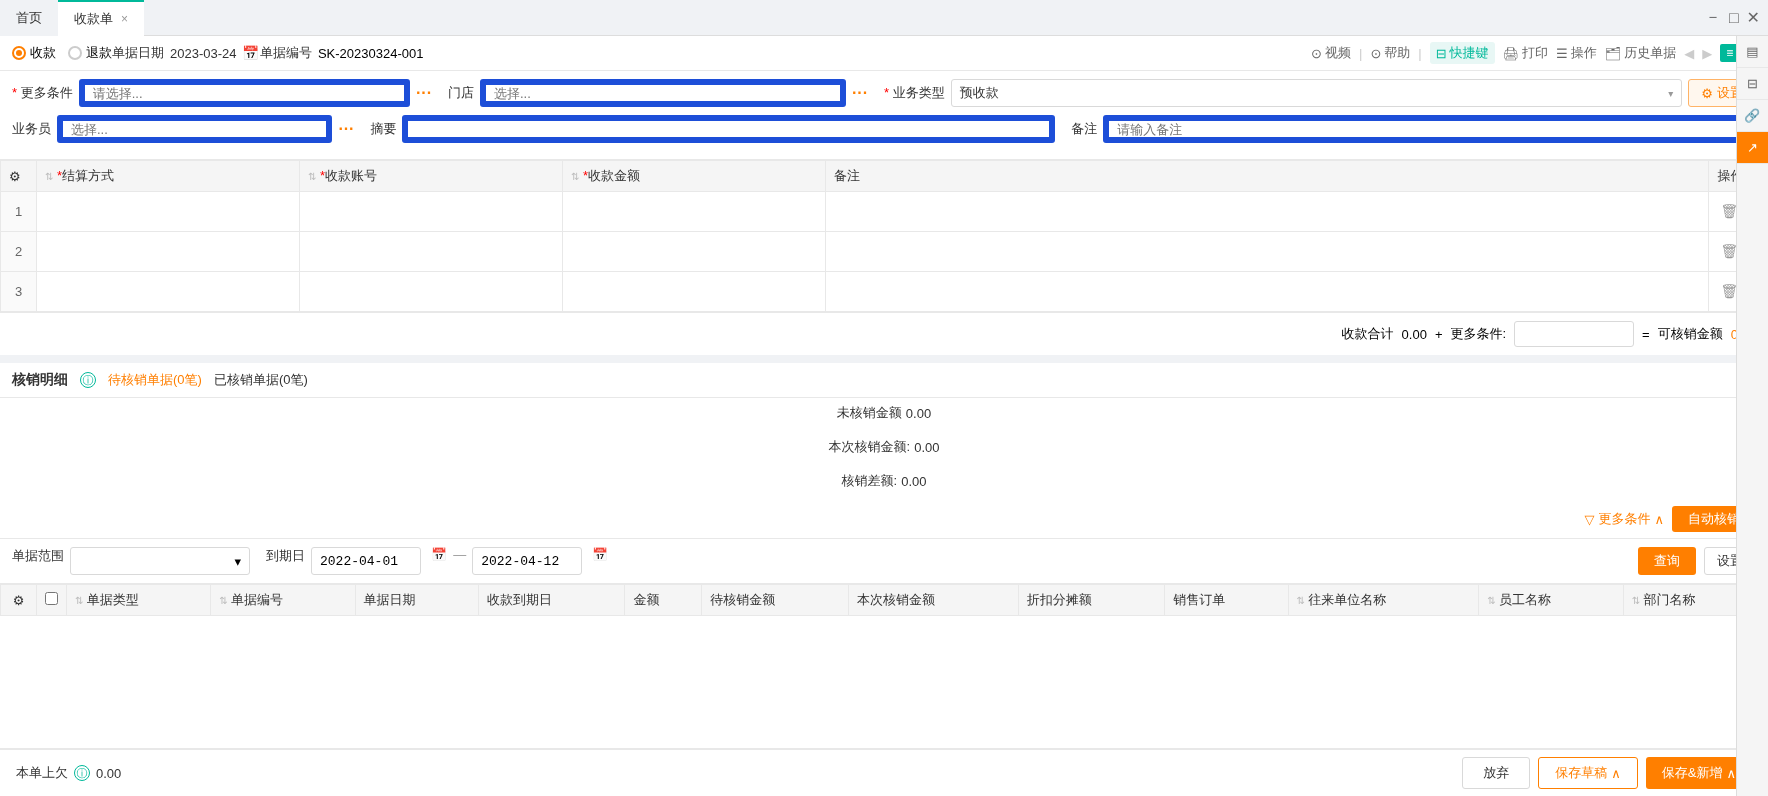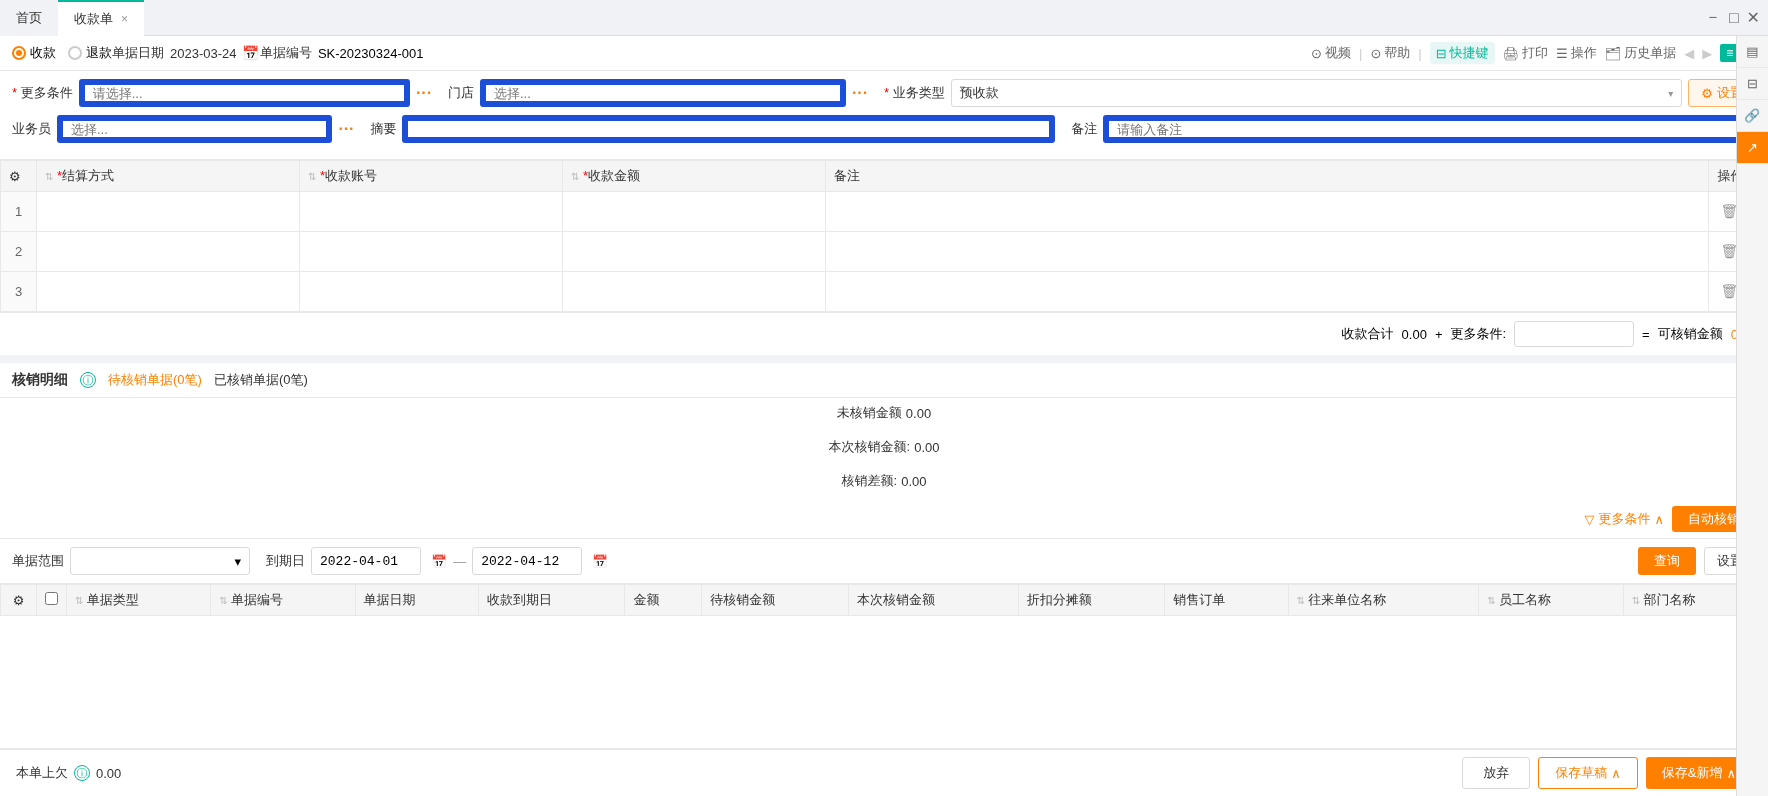--- a/index.html
+++ b/index.html
@@ -128,21 +128,21 @@
     .auto-btn {
       background: #ff7f00; color: #fff; padding: 4px 16px;
       border-radius: 3px; cursor: pointer; border: none; font-size: 13px;
     }
 
     
     .filter-row {
       display: flex; align-items: center; gap: 16px; padding: 8px 12px;
       background: #fff; border-bottom: 1px solid #e8e8e8;
     }
-    .filter-field { display: flex; align-items: center; gap: 6px; }
+    .filter-field { display: flex; gap: 6px; }
     .filter-label { color: #333; white-space: nowrap; }
     .filter-select {
       width: 180px; height: 28px; border: 1px solid #d9d9d9; border-radius: 3px;
       padding: 0 8px; display: flex; align-items: center; justify-content: space-between; cursor: pointer;
     }
     .date-input {
       height: 28px; border: 1px solid #d9d9d9; border-radius: 3px;
       padding: 0 8px; outline: none; width: 110px; font-family: Liberation Mono, monospace;
     }
     .cal-icon { color: #999; cursor: pointer; margin-left: 4px; }

